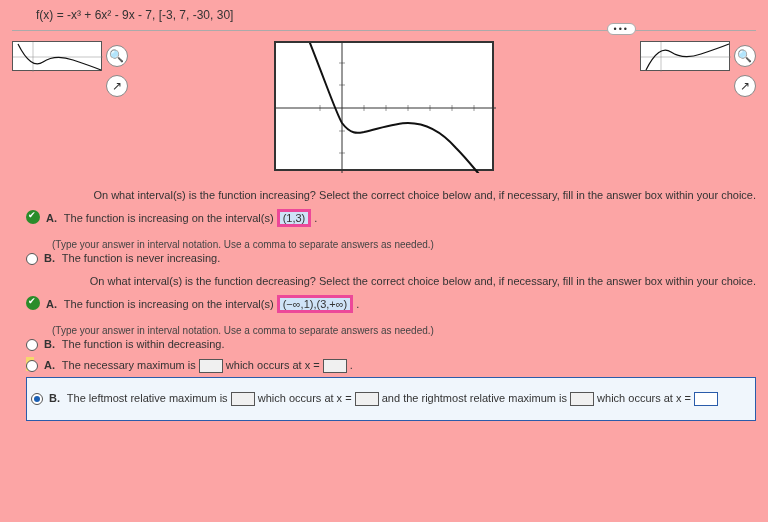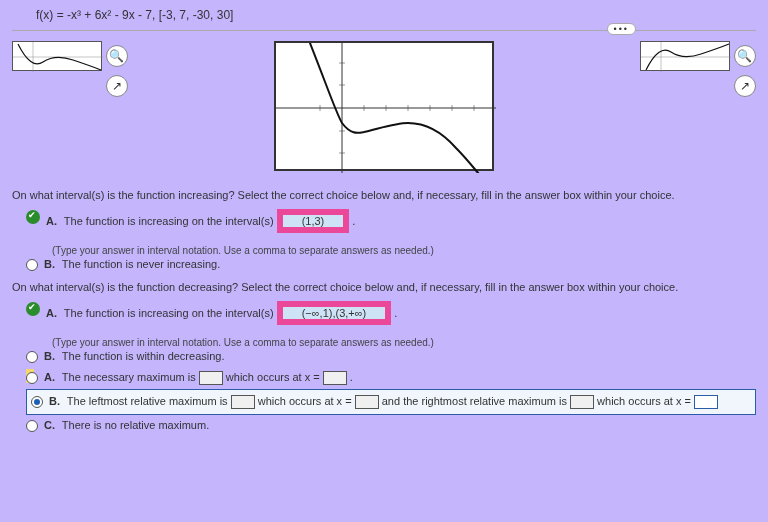--- a/index.html
+++ b/index.html
@@ -6,21 +6,21 @@
   body {
     font-family: Arial, sans-serif;
     background: #e8e8e8;
     width: 768px;
     height: 522px;
     overflow: hidden;
     font-size: 11px;
     color: #333;
   }
   .page {
-    background: #c4b5fd;
+    background: #fca5a5;
     padding: 8px 12px;
     min-height: 100%;
   }
   .formula {
     font-size: 12px;
     margin-bottom: 8px;
     padding-left: 24px;
   }
   .hr { border-top: 1px solid #aaa; margin: 6px 0 10px; position: relative;}
   .ellipsis {
@@ -50,21 +50,21 @@
     display: flex; align-items: center; justify-content: center;
     font-size: 12px;
     cursor: pointer;
   }
   .main-graph {
     width: 220px; height: 130px;
     border: 2px solid #333;
     background: #fff;
     position: relative;
   }
-  .question { margin: 8px 0 6px; font-size: 11px; }
+  .question { margin: 8px 0 6px; font-size: 11px; text-align: right; }
   .choice-block { margin-left: 14px; margin-bottom: 4px; }
   .choice { display:flex; align-items:flex-start; gap:6px; padding:2px 0;}
   .radio {
     width:12px; height:12px; border:1px solid #555; border-radius:50%;
     flex-shrink:0; margin-top:1px; background:#fff; position:relative; cursor:pointer;
   }
   .radio.checked::after{
     content:''; position:absolute; left:2px; top:2px; width:6px; height:6px;
     border-radius:50%; background:#1a5fb4;
   }
@@ -72,31 +72,31 @@
     width:14px; height:14px; flex-shrink:0; margin-top:1px;
     background:#2a8c2a; border-radius:50%; position:relative;
   }
   .check-correct::after{
     content:'✔'; color:#fff; font-size:9px; position:absolute; left:2px; top:0;
   }
   .choice-label { font-weight: normal;}
   .choice-letter { font-weight:bold; margin-right:4px;}
   .hint { font-size:10px; color:#444; margin-left:26px; margin-top:10px;}
   .answer-chip {
-    background:#cfe3f7; border:6px solid #ec4899; padding:0 19px;
+    background:#cfe3f7; border:3px solid #ec4899; padding:0 3px;
     display:inline-block; font-size:11px;
   }
   .input-box {
     display:inline-block; width:24px; height:14px;
     border:1px solid #555; background:#f0f0f0; vertical-align:middle;
   }
   .input-box.active { background:#fff; border:1.5px solid #2a5caa;}
   .selected-row {
     border:1.5px solid #2a5caa; background:#f0f6fc;
-    padding:5px 4px; margin:2px 0;
+    padding:14px 4px; margin:2px 0;
   }
   .side-mark {
     position:absolute; left:0; width:8px; height:14px; background:#f5d76e;
   }
   .section { position:relative; }
 </style>
 </head>
 <body>
 
 <div class="page">
@@ -220,21 +220,14 @@
           <span class="input-box"></span>
           <span> which occurs at x = </span>
           <span class="input-box"></span>
           <span> and the rightmost relative maximum is </span>
           <span class="input-box"></span>
           <span> which occurs at x = </span>
           <span class="input-box active"></span>
         </span>
       </div>
     </div>
-    <div class="choice">
-      <span class="radio"></span>
-      <span class="choice-label">
-        <span class="choice-letter">C.</span>
-        <span>There is no relative maximum.</span>
-      </span>
-    </div>
   </div>
 </div>
 
 </body></html>

